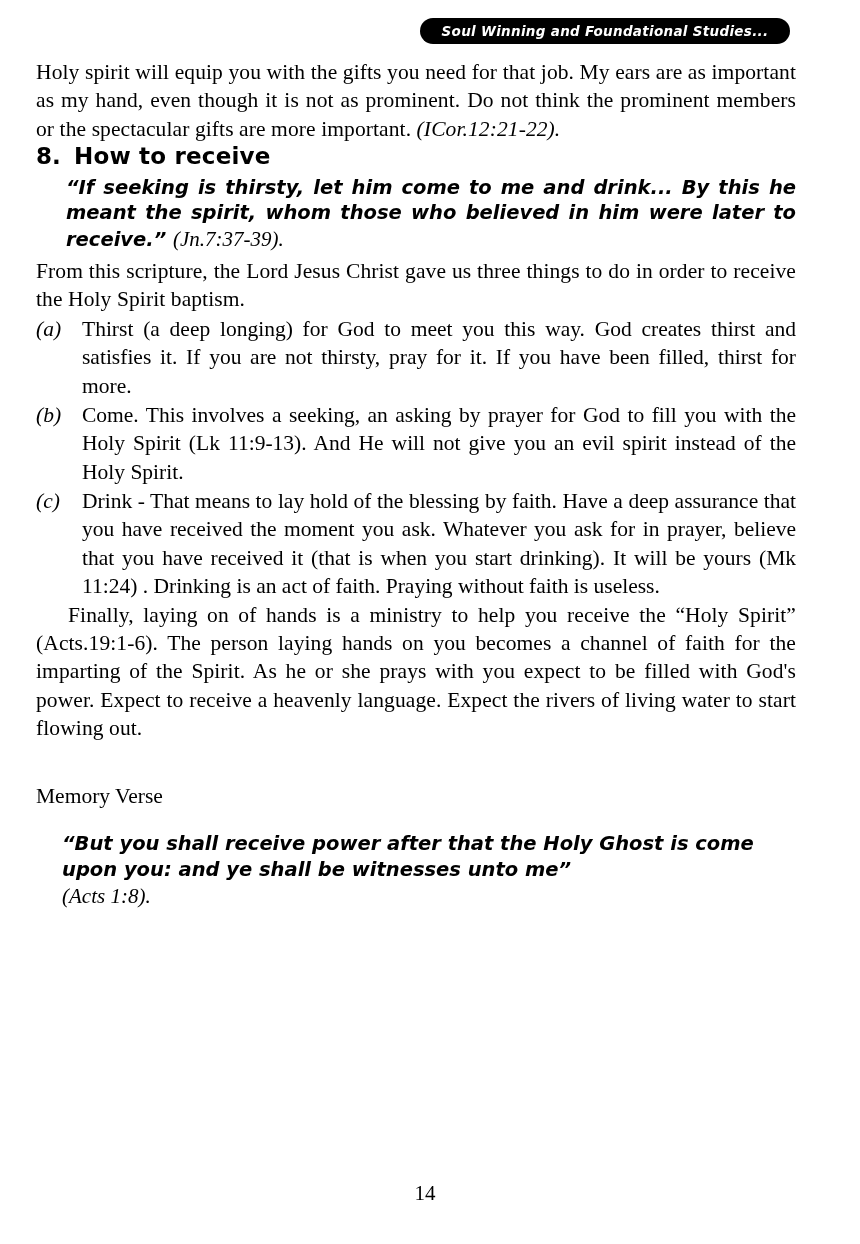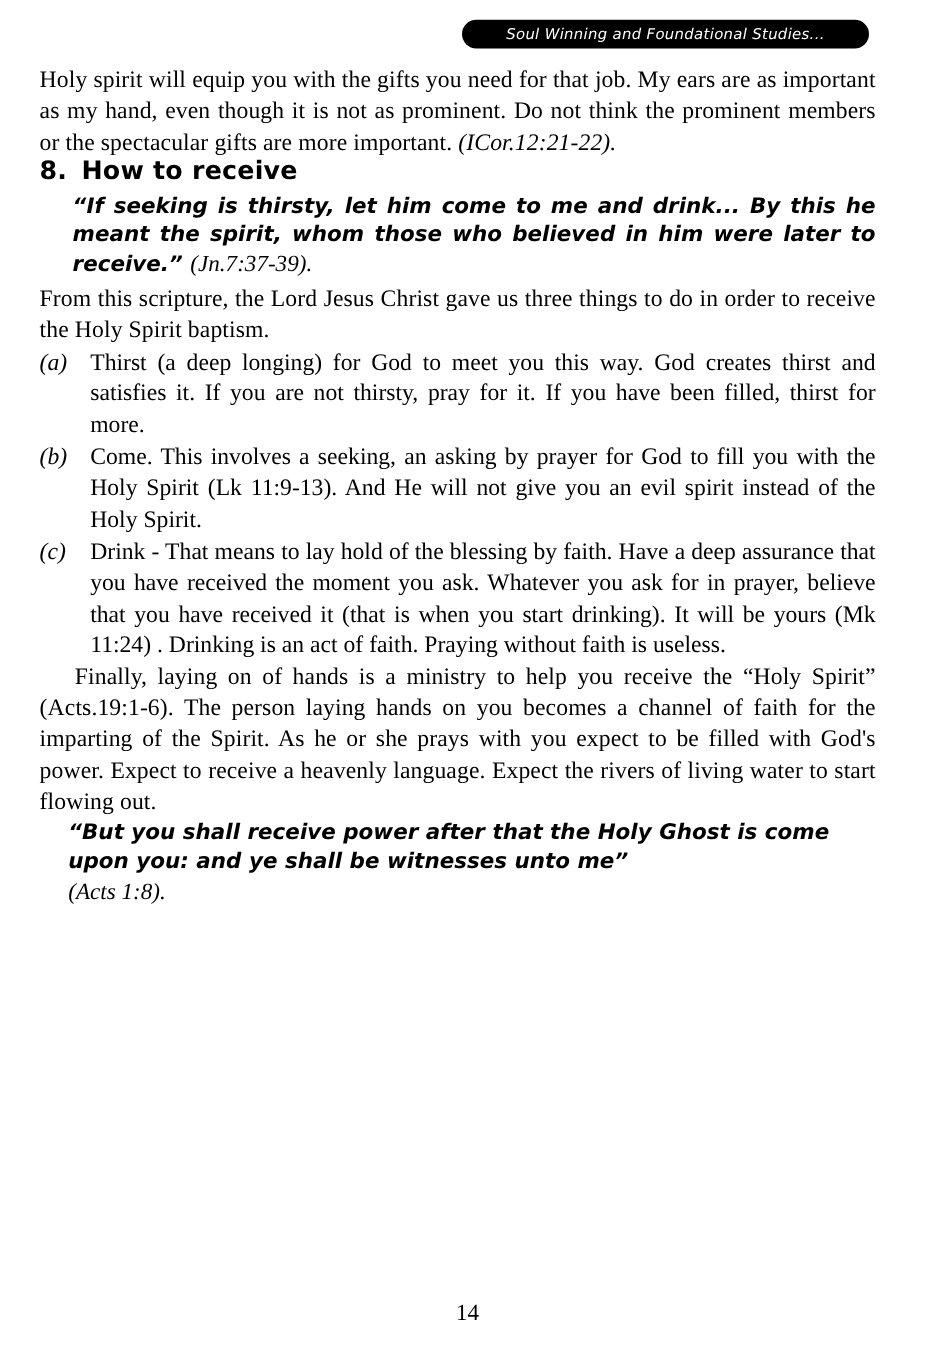--- a/index.html
+++ b/index.html
@@ -26,21 +26,21 @@
     background: #000000;
     border-radius: 13px 13px 13px 13px;
     display: flex;
     align-items: center;
     justify-content: center;
   }
   .header-banner .header-text {
     color: #ffffff;
     font-family: "DejaVu Sans", sans-serif;
     font-style: italic;
-    font-weight: normal;
+    font-weight: bold;
     font-size: 13.5px;
     letter-spacing: 0.3px;
     white-space: nowrap;
   }
 
   .page {
     position: absolute;
     top: 58px;
     left: 36px;
     width: 760px;
@@ -183,18 +183,19 @@
     <span class="item-text">Come.  This involves a seeking, an asking by prayer for God to fill you with the Holy Spirit (Lk 11:9-13).  And He will not give you an evil spirit instead of the Holy Spirit.</span>
   </div>
 
   <div class="list-item">
     <span class="marker">(c)</span>
     <span class="item-text">Drink - That means to lay hold of the blessing by faith.  Have a deep assurance that you have received the moment you ask.  Whatever you ask for in prayer, believe that you have received it (that is when you start drinking).  It will be yours (Mk 11:24) . Drinking is an act of faith. Praying without faith is useless.</span>
   </div>
 
   <p class="body-text final-para">Finally, laying on of hands is a ministry to help you receive the “Holy Spirit” (Acts.19:1-6).  The person laying hands on you becomes a channel of faith for the imparting of the Spirit.  As he or she prays with you expect to be filled with God's power.  Expect to receive a heavenly language.  Expect the rivers of living water to start flowing out.</p>
 
+  <p class="memory-label">Memory Verse</p>
   <p class="memory-quote">“But you shall receive power after that the Holy Ghost is come upon you: and ye shall be witnesses unto me”</p>
   <p class="memory-ref">(Acts 1:8).</p>
 
 </div>
 
 <div class="page-number">14</div>
 
 </body></html>

